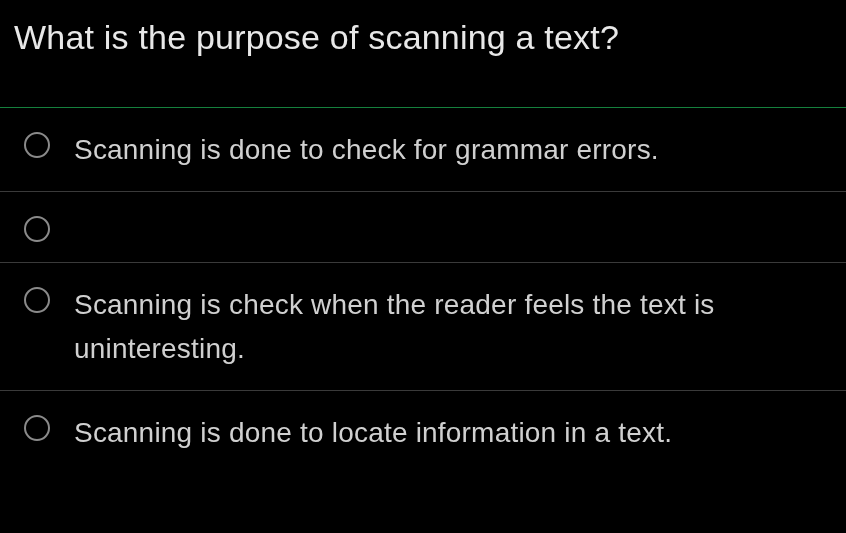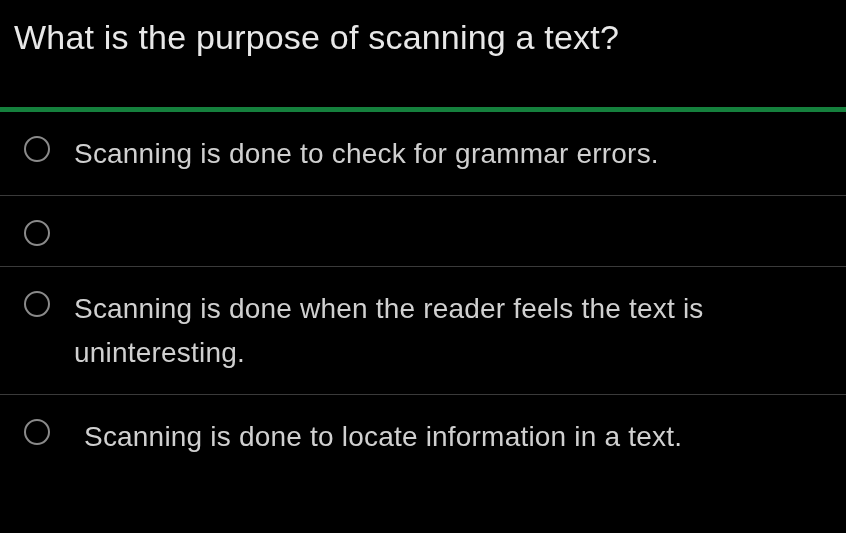--- a/index.html
+++ b/index.html
@@ -19,33 +19,32 @@
     padding: 0;
   }
   .question {
     font-size: 34px;
     font-weight: 300;
     color: #e8e8e8;
     padding: 18px 14px 50px 14px;
     letter-spacing: 0.2px;
   }
   .options {
-    border-top: 5px solid #15803d;
+    border-top: 1px solid #15803d;
   }
   .option {
     display: flex;
     align-items: flex-start;
     padding: 20px 20px 20px 24px;
     border-bottom: 1px solid #3a3a3a;
     cursor: pointer;
   }
   .option:last-child {
     border-bottom: none;
     padding-bottom: 10px;
-    gap: 10px;
   }
   .radio {
     width: 26px;
     height: 26px;
     min-width: 26px;
     border: 2.5px solid #8a8a8a;
     border-radius: 50%;
     margin-right: 24px;
     margin-top: 4px;
   }
@@ -65,20 +64,20 @@
   <div class="options">
     <div class="option">
       <div class="radio"></div>
       <div class="option-text">Scanning is done to check for grammar errors.</div>
     </div>
     <div class="option">
       <div class="radio"></div>
     </div>
     <div class="option">
       <div class="radio"></div>
-      <div class="option-text">Scanning is done when the reader feels the text is uninteresting.</div>
+      <div class="option-text">Scanning is check when the reader feels the text is uninteresting.</div>
     </div>
     <div class="option">
       <div class="radio"></div>
       <div class="option-text">Scanning is done to locate information in a text.</div>
     </div>
   </div>
 </div>
 
 </body></html>

